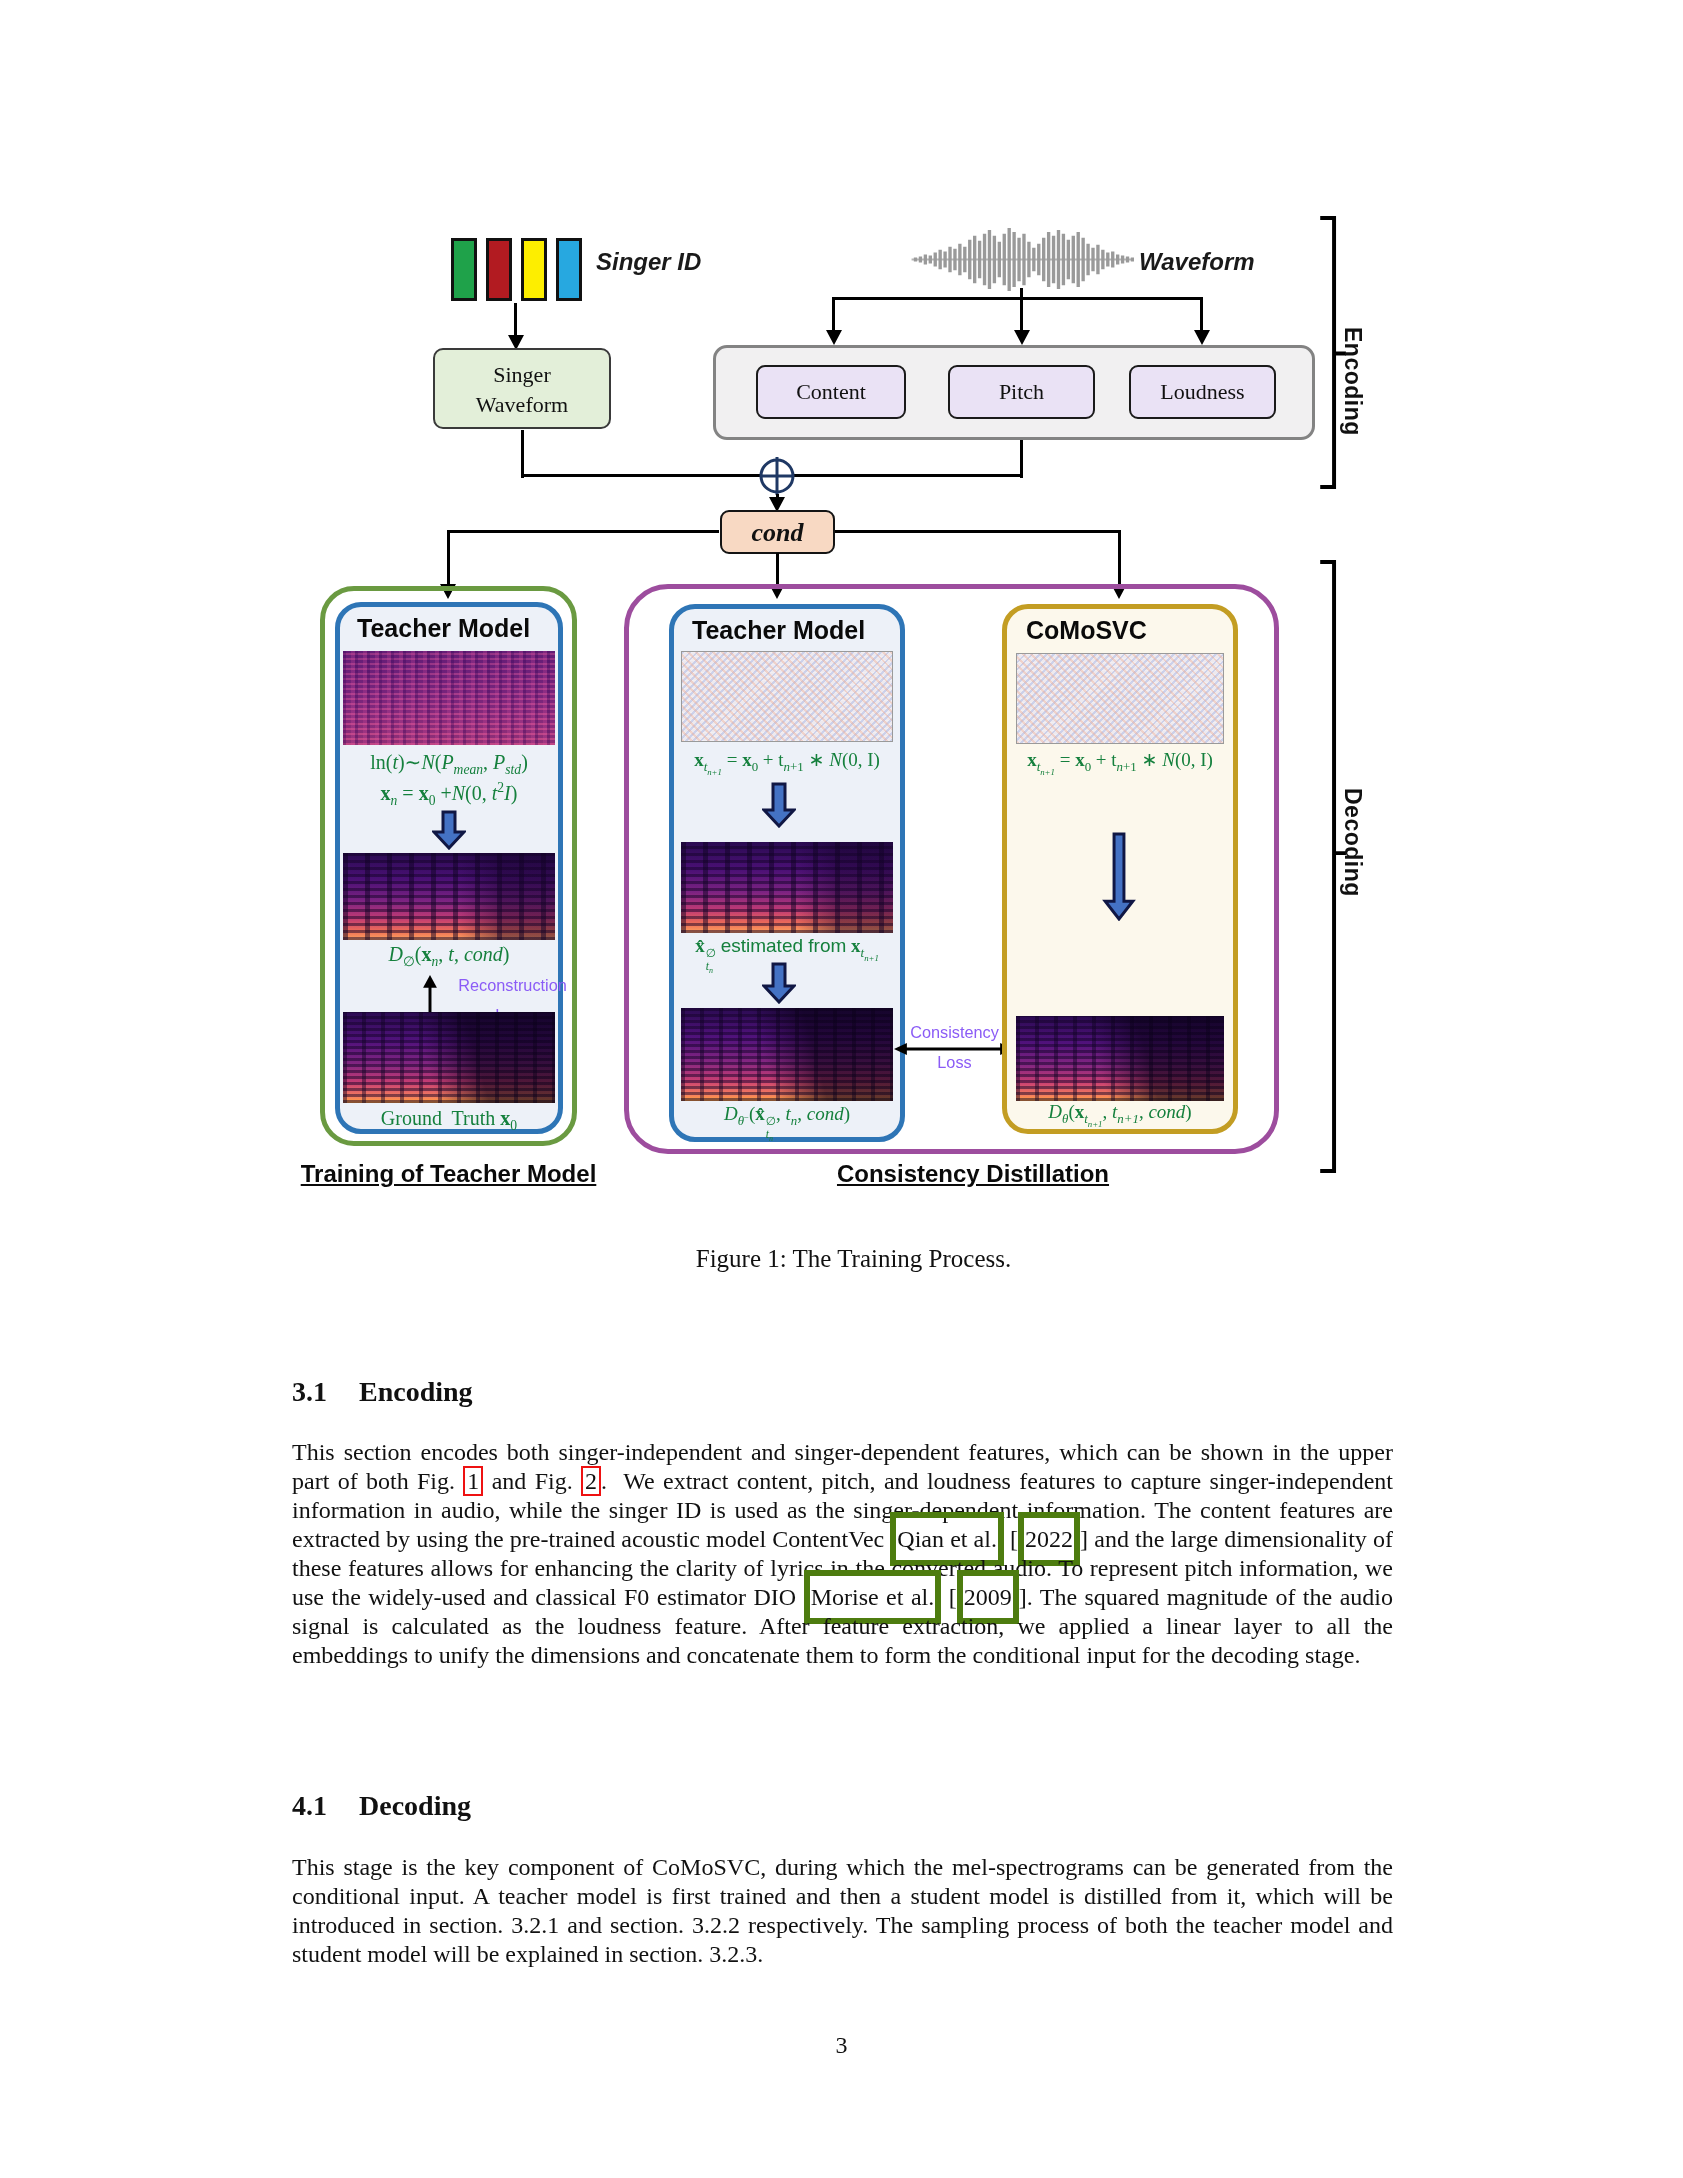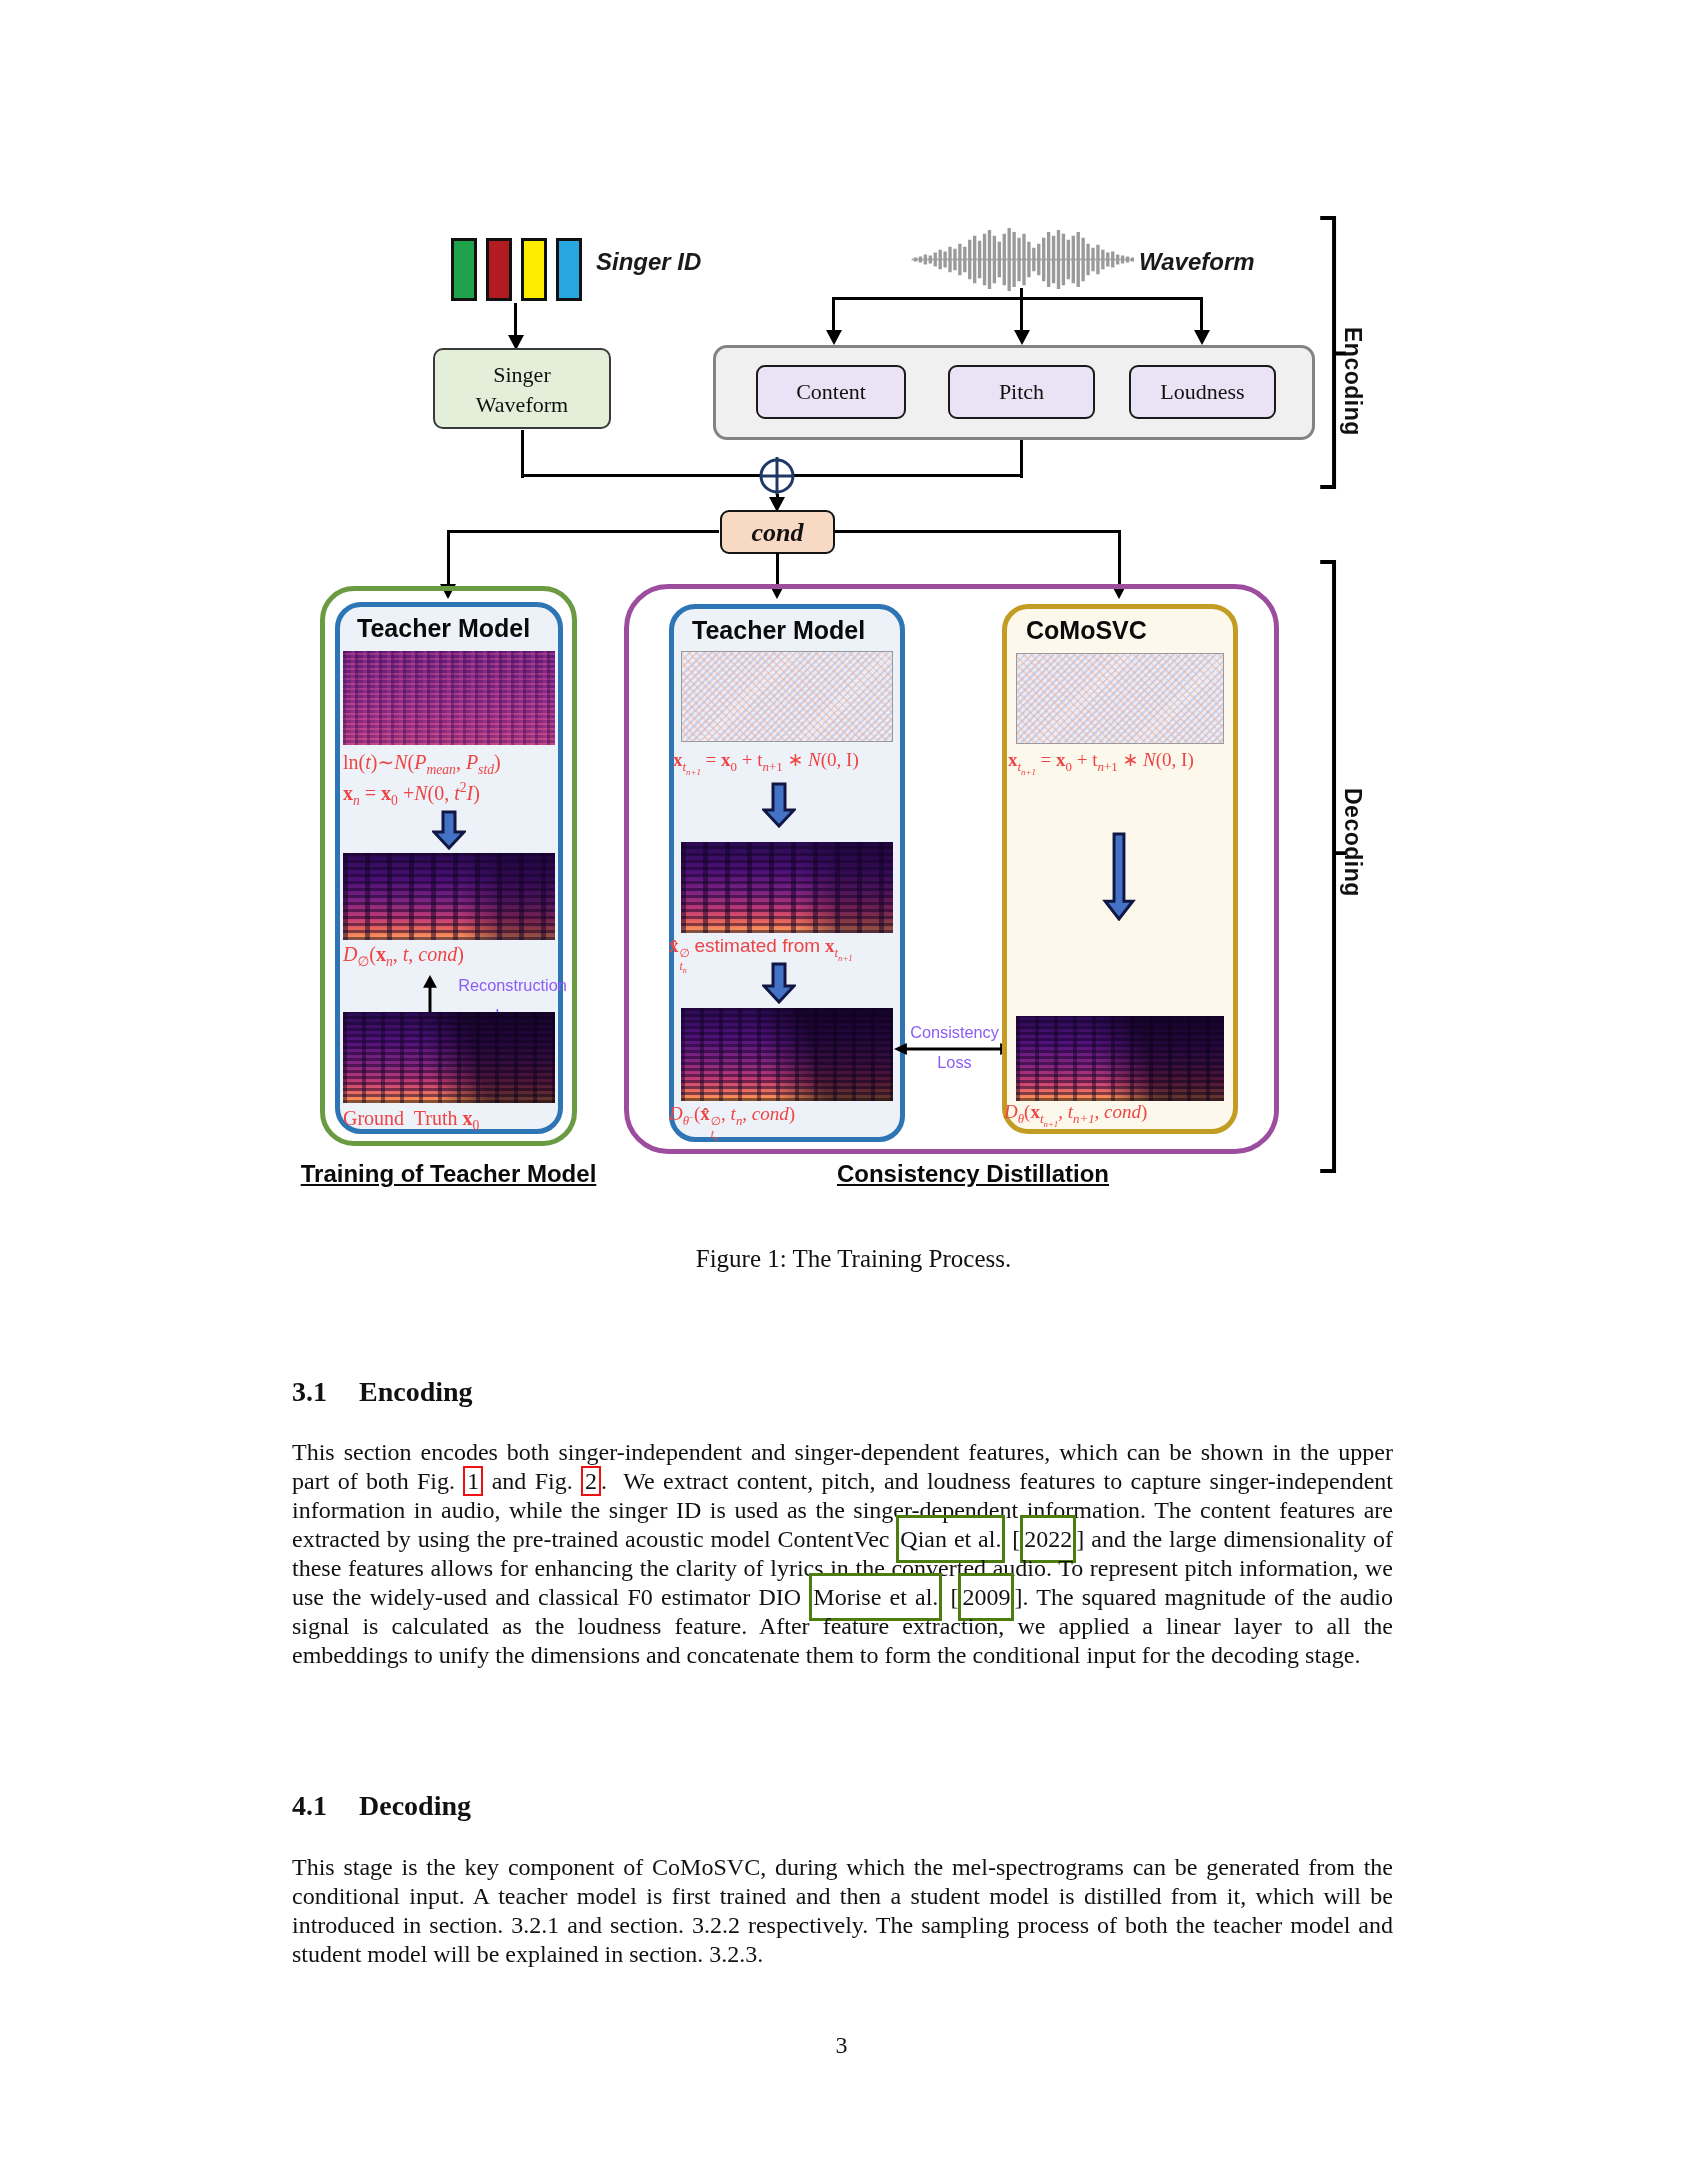--- a/index.html
+++ b/index.html
@@ -60,39 +60,39 @@
     repeating-linear-gradient(90deg,rgba(15,2,35,.45) 0 4px,rgba(0,0,0,0) 4px 19px),
     repeating-linear-gradient(0deg,rgba(20,3,40,.5) 0 3px,rgba(0,0,0,0) 3px 6px),
     linear-gradient(180deg,#2b0b52 0%,#51127c 32%,#842681 58%,#c83e73 78%,#f8825c 94%,#fca636 100%);}
   .noise{background:
     repeating-linear-gradient(45deg,rgba(242,166,134,.35) 0 2px,rgba(0,0,0,0) 2px 6px),
     repeating-linear-gradient(135deg,rgba(148,168,226,.38) 0 2px,rgba(0,0,0,0) 2px 5px),
     repeating-linear-gradient(0deg,rgba(255,255,255,.25) 0 1px,rgba(0,0,0,0) 1px 4px),
     #ede9ef;border:1px solid #9a9a9a;box-sizing:border-box;}
 
   
-  .formula{position:absolute;text-align:left;font-size:20px;color:#ef4444;
+  .formula{position:absolute;text-align:center;font-size:20px;color:#15803d;
            font-family:"Liberation Serif",serif;}
   .formula sub{font-size:68%;}
   .formula sup{font-size:68%;}
   .stk{display:inline-flex;flex-direction:column;align-items:flex-start;vertical-align:-0.45em;
        font-size:62%;line-height:1.05;margin-left:1px;}
   .stk>span{display:block;}
   .sans{font-family:"Liberation Sans",sans-serif;}
   .loss-text{position:absolute;font:16.3px "Liberation Sans",sans-serif;color:#8b5cf6;text-align:center;}
 
   .group-label{position:absolute;font:700 24px "Liberation Sans",sans-serif;color:#0a0a0a;text-align:center;text-decoration:underline;}
 
   
   .caption{position:absolute;left:12px;width:1683px;text-align:center;font-size:25px;}
   .sec-head{position:absolute;left:292px;font-weight:700;font-size:28px;}
   .sec-head .sec-num{margin-right:32px;}
   .para{position:absolute;left:292px;width:1101px;font-size:24px;line-height:29px;text-align:justify;}
   .rbox{border:2px solid #ee1111;padding:0 2px;}
-  .gbox{border:3px solid #4d7c0f;padding:8px 1px;}
+  .gbox{border:6px solid #4d7c0f;padding:8px 1px;}
   .pageno{position:absolute;left:0;width:1683px;text-align:center;font-size:24px;}
 </style>
 </head>
 <body>
 
 <div class="page">
 
   <div class="bars abs" style="left:451px;top:238px;">
     <div class="bar" style="background: rgb(31, 162, 74);"></div>
     <div class="bar" style="background: rgb(178, 27, 33);"></div>

